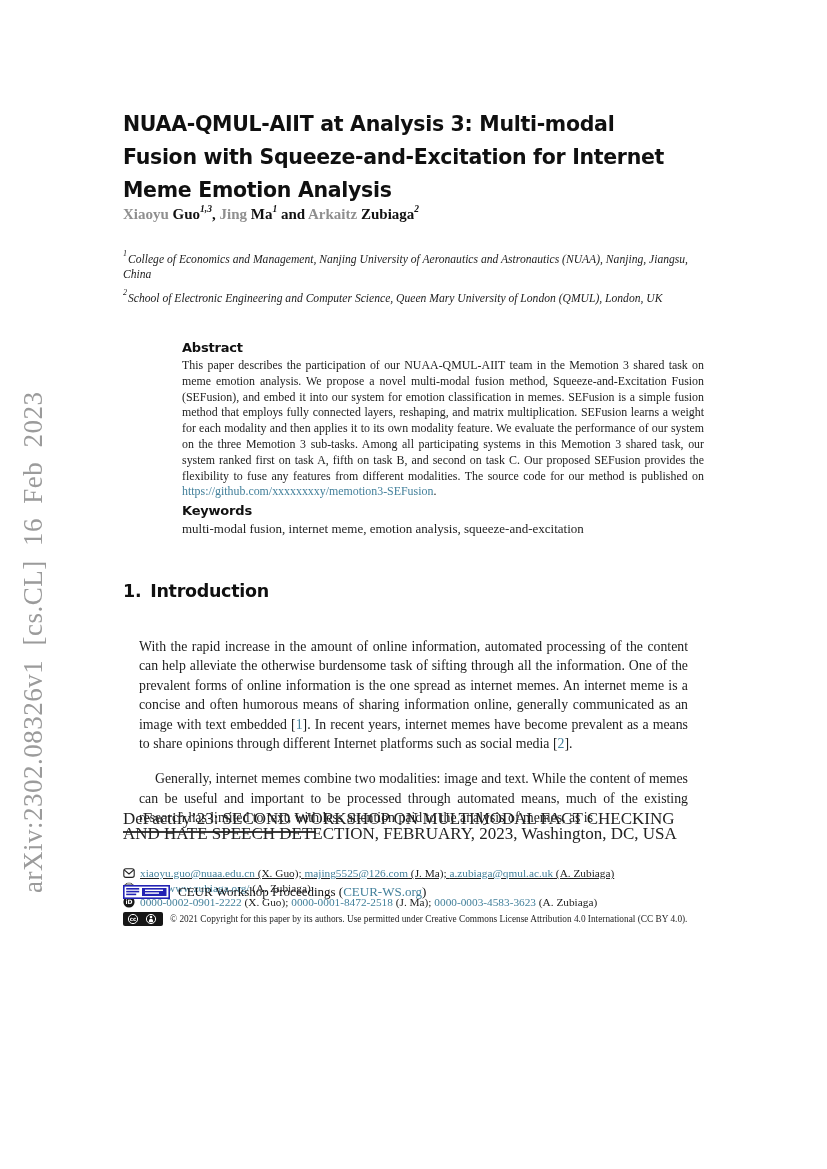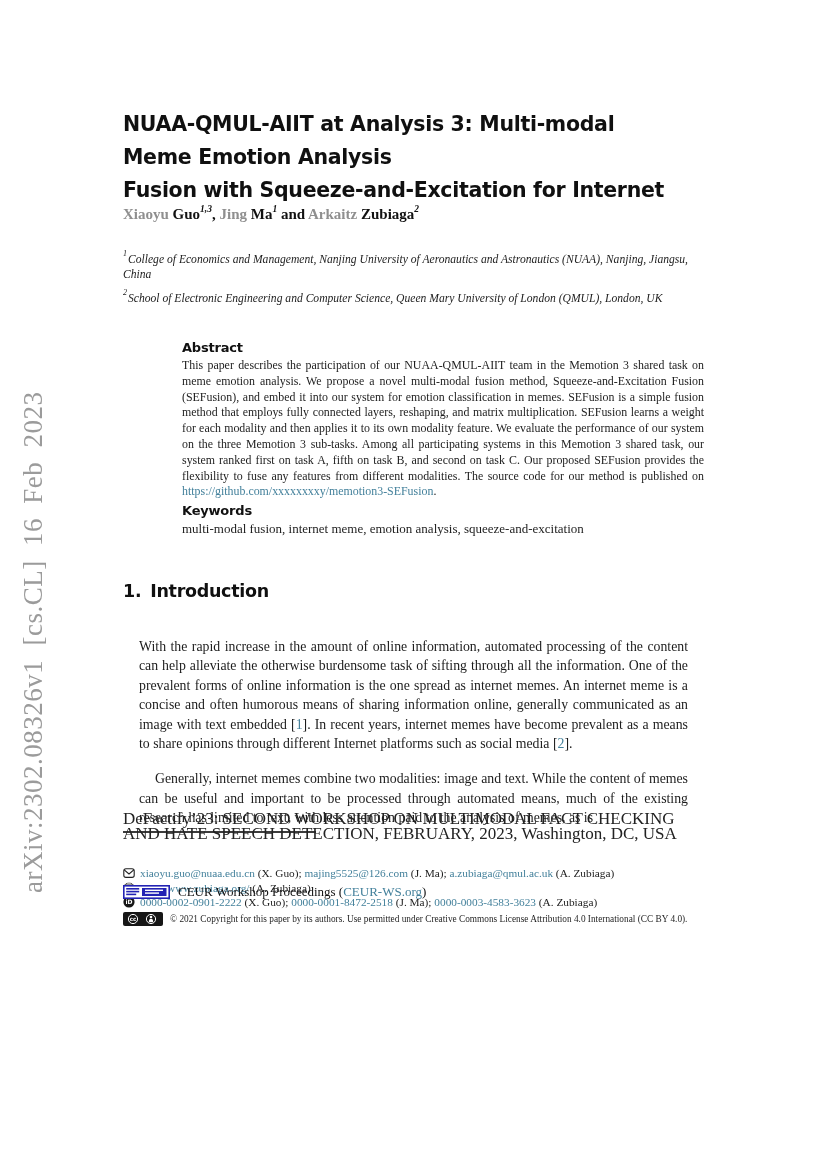--- a/index.html
+++ b/index.html
@@ -51,39 +51,39 @@
   .body1{top:621px;}
   .bodytext{margin:16px;font-size:13.8px;line-height:19.4px;text-align:justify;color:#1c1c1c;}
   .bodytext.indent{text-indent:16px;}
   a.link{color:#43809b;text-decoration:none;cursor:pointer;}
   a.cite{color:#43809b;text-decoration:none;cursor:pointer;}
   
   .fnrule{top:831px;width:193px;height:2px;background:#3c3c3c;}
   .conf{top:812px;font-size:17px;line-height:14.5px;color:#222;}
   .fnline{font-size:11.3px;line-height:13px;color:#1c1c1c;white-space:nowrap;}
   .fnline .ic{display:inline-block;vertical-align:-2px;margin-right:5px;}
-  .emails{top:867px;}
+  .emails{top:867px;text-decoration:underline;}
   .weburl{top:882px;}
   .orcids{top:896px;}
   .copyr{top:912px;font-size:9.3px;color:#1f1f1f;white-space:nowrap;}
   .copyr .ic{display:inline-block;vertical-align:-4px;margin-right:7px;}
   .ceur{top:884px;font-size:13px;color:#111;white-space:nowrap;}
   .ceur .ic{display:inline-block;vertical-align:-3px;margin-right:8px;}
 </style>
 </head>
 <body>
 
 <div class="page">
 
   <div class="arxiv-strip">arXiv:2302.08326v1 [cs.CL] 16 Feb 2023</div>
 
   <h1 class="col title" style="margin:0;">
     <div>NUAA-QMUL-AIIT at Analysis 3: Multi-modal</div>
+    <div>Fusion with Squeeze-and-Excitation for Internet</div>
     <div>Meme Emotion Analysis</div>
-    <div>Fusion with Squeeze-and-Excitation for Internet</div>
   </h1>
 
   <div class="col authors"><span><span class="given">Xiaoyu</span> <span class="family">Guo</span><sup>1,3</sup><span>, </span></span><span><span class="given">Jing</span> <span class="family">Ma</span><sup>1</sup><span> and </span></span><span> <span class="given">Arkaitz</span> <span class="family">Zubiaga</span><sup>2</sup></span>
   </div>
 
   <div class="col affils">
     <p><sup>1</sup><span>College of Economics and Management, Nanjing University of Aeronautics and Astronautics (NUAA), Nanjing, Jiangsu, China</span></p>
     <p><sup>2</sup><span>School of Electronic Engineering and Computer Science, Queen Mary University of London (QMUL), London, UK</span></p>
   </div>
 

